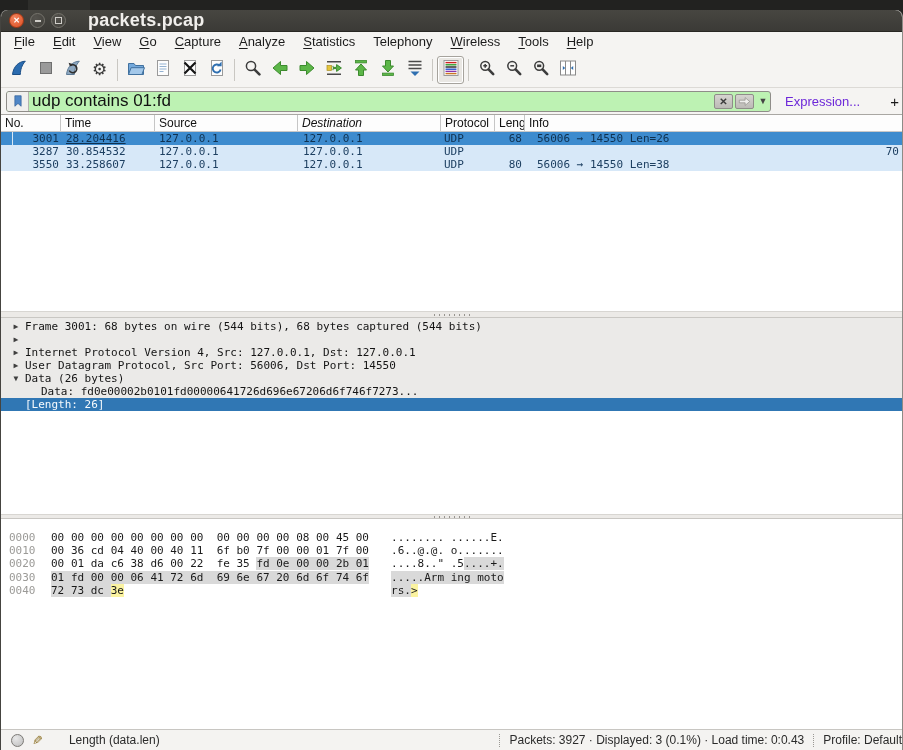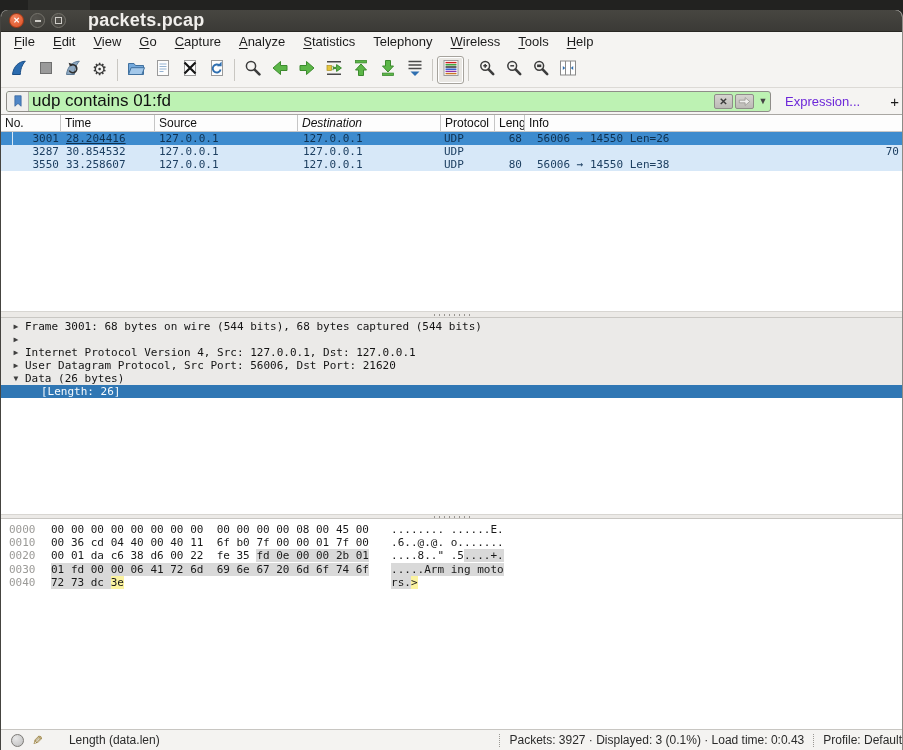--- a/index.html
+++ b/index.html
@@ -72,21 +72,21 @@
   
   .details { height:196px; display:flex; flex-direction:column; background:#fff; flex:none; overflow:hidden; }
   .drows { background:#ebeae8; padding-top:2px; }
   .drow { height:13px; display:flex; align-items:center; font-family:"DejaVu Sans Mono",monospace; font-size:11px;
           line-height:13px; color:#141414; white-space:pre; cursor:pointer; }
   .drow .dexp { width:14px; margin-right:2px; font-size:8px; color:#3f3f3f; text-align:center; flex:none; }
   .drow.sel { background:var(--c-detailsel); color:#f6fafd; }
   .details-empty { flex:1; background:#fff; }
 
   
-  .hexpane { height:210px; background:#fff; padding-top:4px; flex:none; overflow:hidden; position:relative; }
+  .hexpane { height:210px; background:#fff; padding-top:12px; flex:none; overflow:hidden; position:relative; }
   .hex-row { position:relative; height:13.2px; font-family:"DejaVu Sans Mono",monospace; font-size:11px; line-height:13px; white-space:pre; color:#1a1a1a; }
   .hex-off { position:absolute; left:8px; color:#9b9a97; }
   .hex-bytes { position:absolute; left:50px; }
   .hex-ascii { position:absolute; left:390px; }
   .m1 { background:var(--c-shade); }
   .m2 { background:var(--c-yellow); }
 
   
   .statusbar { height:21px; background:#f4f3f1; border-top:1px solid #c8c6c2; display:flex; align-items:center;
                font-size:12px; color:#2b2b2b; flex:none; }
@@ -325,23 +325,24 @@
 
     <div class="splitter">
         <span class="dots"></span>
       </div>
 
     <div class="details">
       <div class="drows" id="detail-rows">
           <div class="drow" style="padding-left: 8px;"><span class="dexp">▶</span><span class="dtext">Frame 3001: 68 bytes on wire (544 bits), 68 bytes captured (544 bits)</span></div>
           <div class="drow" style="padding-left: 8px;"><span class="dexp">▶</span></div>
           <div class="drow" style="padding-left: 8px;"><span class="dexp">▶</span><span class="dtext">Internet Protocol Version 4, Src: 127.0.0.1, Dst: 127.0.0.1</span></div>
-          <div class="drow" style="padding-left: 8px;"><span class="dexp">▶</span><span class="dtext">User Datagram Protocol, Src Port: 56006, Dst Port: 21620</span></div>
+          <div class="drow" style="padding-left: 8px;"><span class="dexp">▶</span><span class="dtext">User Datagram Protocol, Src Port: 56006, Dst Port: 14550</span></div>
           <div class="drow" style="padding-left: 8px;"><span class="dexp">▼</span><span class="dtext">Data (26 bytes)</span></div>
-          <div class="drow sel" style="padding-left: 24px;"><span class="dexp"></span><span class="dtext">[Length: 26]</span></div>
+          <div class="drow" style="padding-left: 24px;"><span class="dexp"></span><span class="dtext">Data: fd0e00002b0101fd00000641726d696e67206d6f746f7273...</span></div>
+          <div class="drow sel" style="padding-left: 8px;"><span class="dexp"></span><span class="dtext">[Length: 26]</span></div>
         </div>
       <div class="details-empty"></div>
     </div>
 
     <div class="splitter thin">
         <span class="dots"></span>
       </div>
 
     <div class="hexpane" id="hexpane">
         <div class="hex-row"><span class="hex-off">0000</span><span class="hex-bytes"><span>00</span><span> </span><span>00</span><span> </span><span>00</span><span> </span><span>00</span><span> </span><span>00</span><span> </span><span>00</span><span> </span><span>00</span><span> </span><span>00</span><span>  </span><span>00</span><span> </span><span>00</span><span> </span><span>00</span><span> </span><span>00</span><span> </span><span>08</span><span> </span><span>00</span><span> </span><span>45</span><span> </span><span>00</span></span><span class="hex-ascii"><span>.</span><span>.</span><span>.</span><span>.</span><span>.</span><span>.</span><span>.</span><span>.</span><span> </span><span>.</span><span>.</span><span>.</span><span>.</span><span>.</span><span>.</span><span>E</span><span>.</span></span></div>

